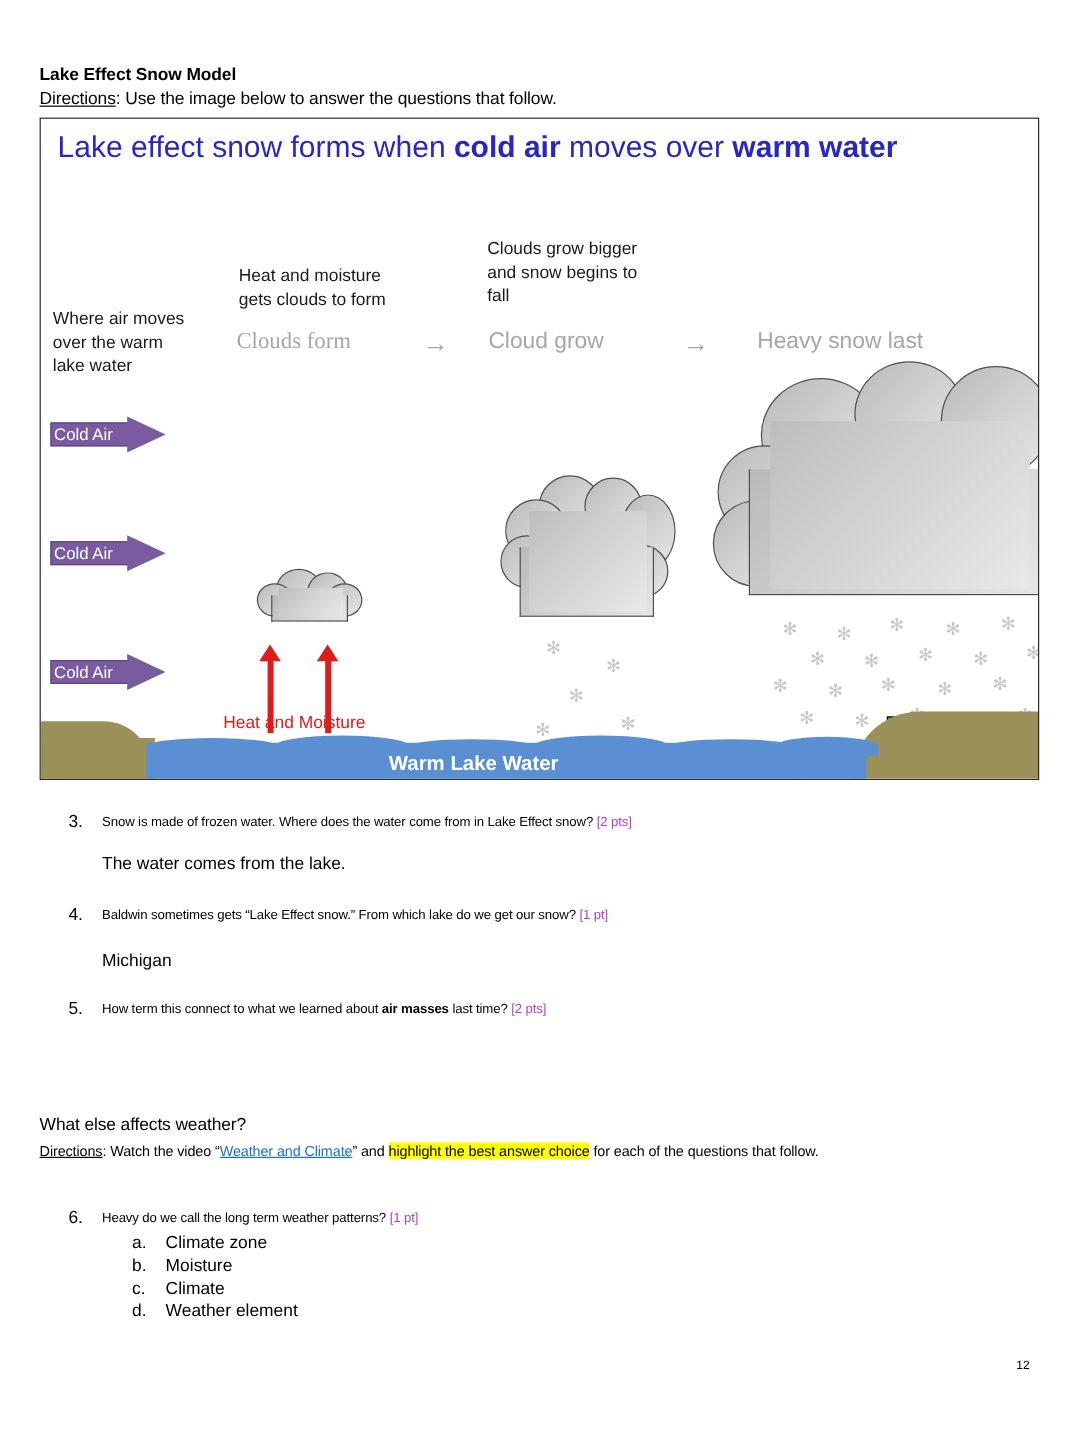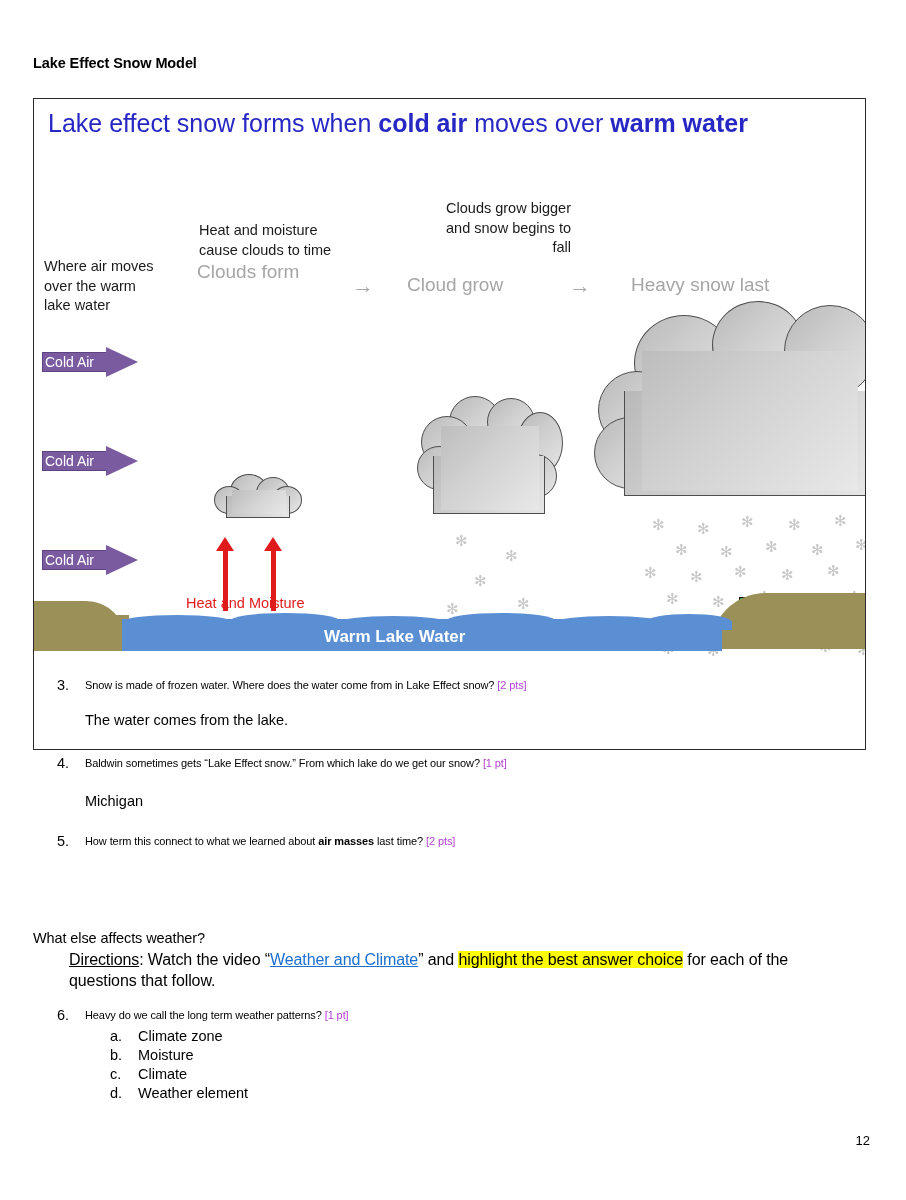--- a/index.html
+++ b/index.html
@@ -40,21 +40,21 @@
     letter-spacing: -0.1px;
   }
   .u { text-decoration: underline; }
 
   
   .figure {
     position: absolute;
     left: 33px;
     top: 98px;
     width: 833px;
-    height: 652px;
+    height: 552px;
     border: 1.5px solid #2b2b2b;
     background: #ffffff;
     overflow: hidden;
     box-sizing: border-box;
   }
 
   .fig-title {
     position: absolute;
     left: 14px;
     top: 8px;
@@ -260,24 +260,23 @@
     left: 33px;
     font-size: 14.5px;
     font-weight: normal;
     line-height: 21px;
     letter-spacing: -0.1px;
   }
   .sec2-dir {
     position: absolute;
     left: 33px;
     width: 790px;
-    font-size: 16px;
+    font-size: 12px;
     line-height: 21px;
     letter-spacing: -0.1px;
-    margin-left: 36px;
   }
   .link {
     color: #1a6fcf;
     text-decoration: underline;
   }
   .hl { background: #ffff00; }
 
   .choice {
     position: absolute;
     font-size: 14.5px;
@@ -285,57 +284,58 @@
     white-space: nowrap;
   }
   .choice-letter {
     position: absolute;
     font-size: 14.5px;
     line-height: 19.5px;
   }
 
   .pagenum {
     position: absolute;
-    right: 36px;
+    right: 48px;
     top: 1133px;
-    font-size: 13px;
+    font-size: 10px;
   }
 </style>
 </head>
 <body>
 
 <div class="page">
 
   <div class="top-heading">
     <div class="sec-title">Lake Effect Snow Model</div>
+    <div class="directions-line"><span class="u">Directions</span><span>: Use the image below to answer the questions that follow.</span></div>
   </div>
 
   <div class="figure">
 
     <div class="fig-title"><span>Lake effect snow forms when </span><b>cold air</b><span> moves over </span><b>warm water</b></div>
 
     <div class="cap" style="left:10px; top:158px; width:130px;">
       <div>Where air moves</div>
       <div>over the warm</div>
       <div>lake water</div>
     </div>
 
     <div class="cap" style="left:165px; top:122px; width:175px;">
       <div>Heat and moisture</div>
-      <div>cause clouds to time</div>
-    </div>
-
-    <div class="cap" style="left:372px; top:100px; width:165px;text-align:right;">
+      <div>gets clouds to form</div>
+    </div>
+
+    <div class="cap" style="left:372px; top:100px; width:165px;">
       <div>Clouds grow bigger</div>
       <div>and snow begins to</div>
       <div>fall</div>
     </div>
 
 
-    <div class="stage" style="left:163px; top:162px;">Clouds form</div>
+    <div class="stage" style="left:163px; top:175px;font-family:Liberation Serif, serif;">Clouds form</div>
     <div class="stage-arrow" style="left:318px; top:176px;">→</div>
     <div class="stage" style="left:373px; top:175px;">Cloud grow</div>
     <div class="stage-arrow" style="left:535px; top:176px;">→</div>
     <div class="stage" style="left:597px; top:175px;">Heavy snow last</div>
 
     <div class="cold-arrow" style="left:8px; top:248px;">
       <div class="body"></div>
       <div class="head"></div>
       <div class="txt">Cold Air</div>
     </div>

